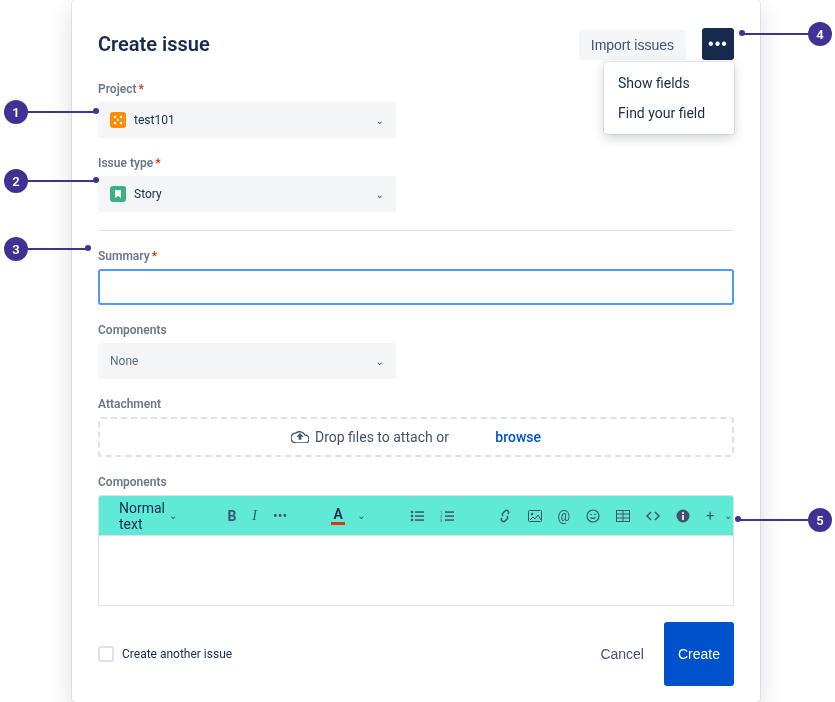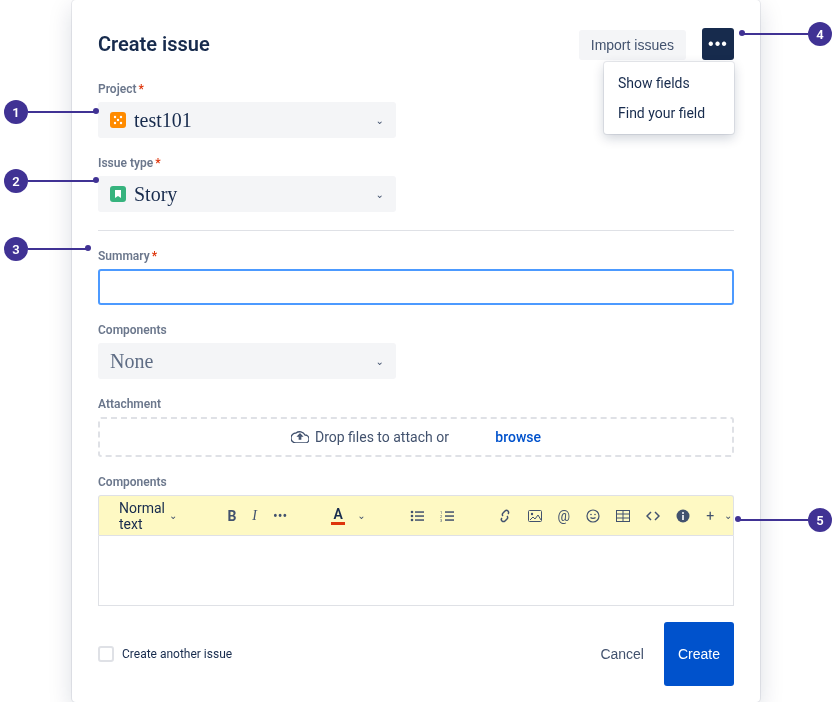--- a/index.html
+++ b/index.html
@@ -111,21 +111,21 @@
       border-radius: 3px;
       margin-right: 8px;
       display: flex;
       align-items: center;
       justify-content: center;
       font-size: 10px;
       flex-shrink: 0;
     }
     .project-icon { background: #FF8B00; color: #fff; }
     .story-icon { background: #36B37E; color: #fff; }
-    .select-text { font-size: 20px; color: #172B4D; flex: 1; font-family: Liberation Serif, serif; }
+    .select-text { font-size: 12px; color: #172B4D; flex: 1; }
     .chevron {
       font-size: 10px;
       color: #42526E;
     }
     .divider {
       border: none;
       border-top: 1px solid #DFE1E6;
       margin: 8px 0 18px 0;
     }
     .text-input {
@@ -169,21 +169,21 @@
     .editor-toolbar {
       width: 100%;
       height: 40px;
       border: 1px solid #DFE1E6;
       border-bottom: none;
       border-radius: 3px 3px 0 0;
       display: flex;
       align-items: center;
       padding: 0 14px;
       gap: 16px;
-      background: #fef9c3;
+      background: #5eead4;
     }
     .toolbar-text-style {
       display: flex;
       align-items: center;
       gap: 4px;
       font-size: 14px;
       color: #172B4D;
       padding: 4px 6px;
       cursor: pointer;
     }

